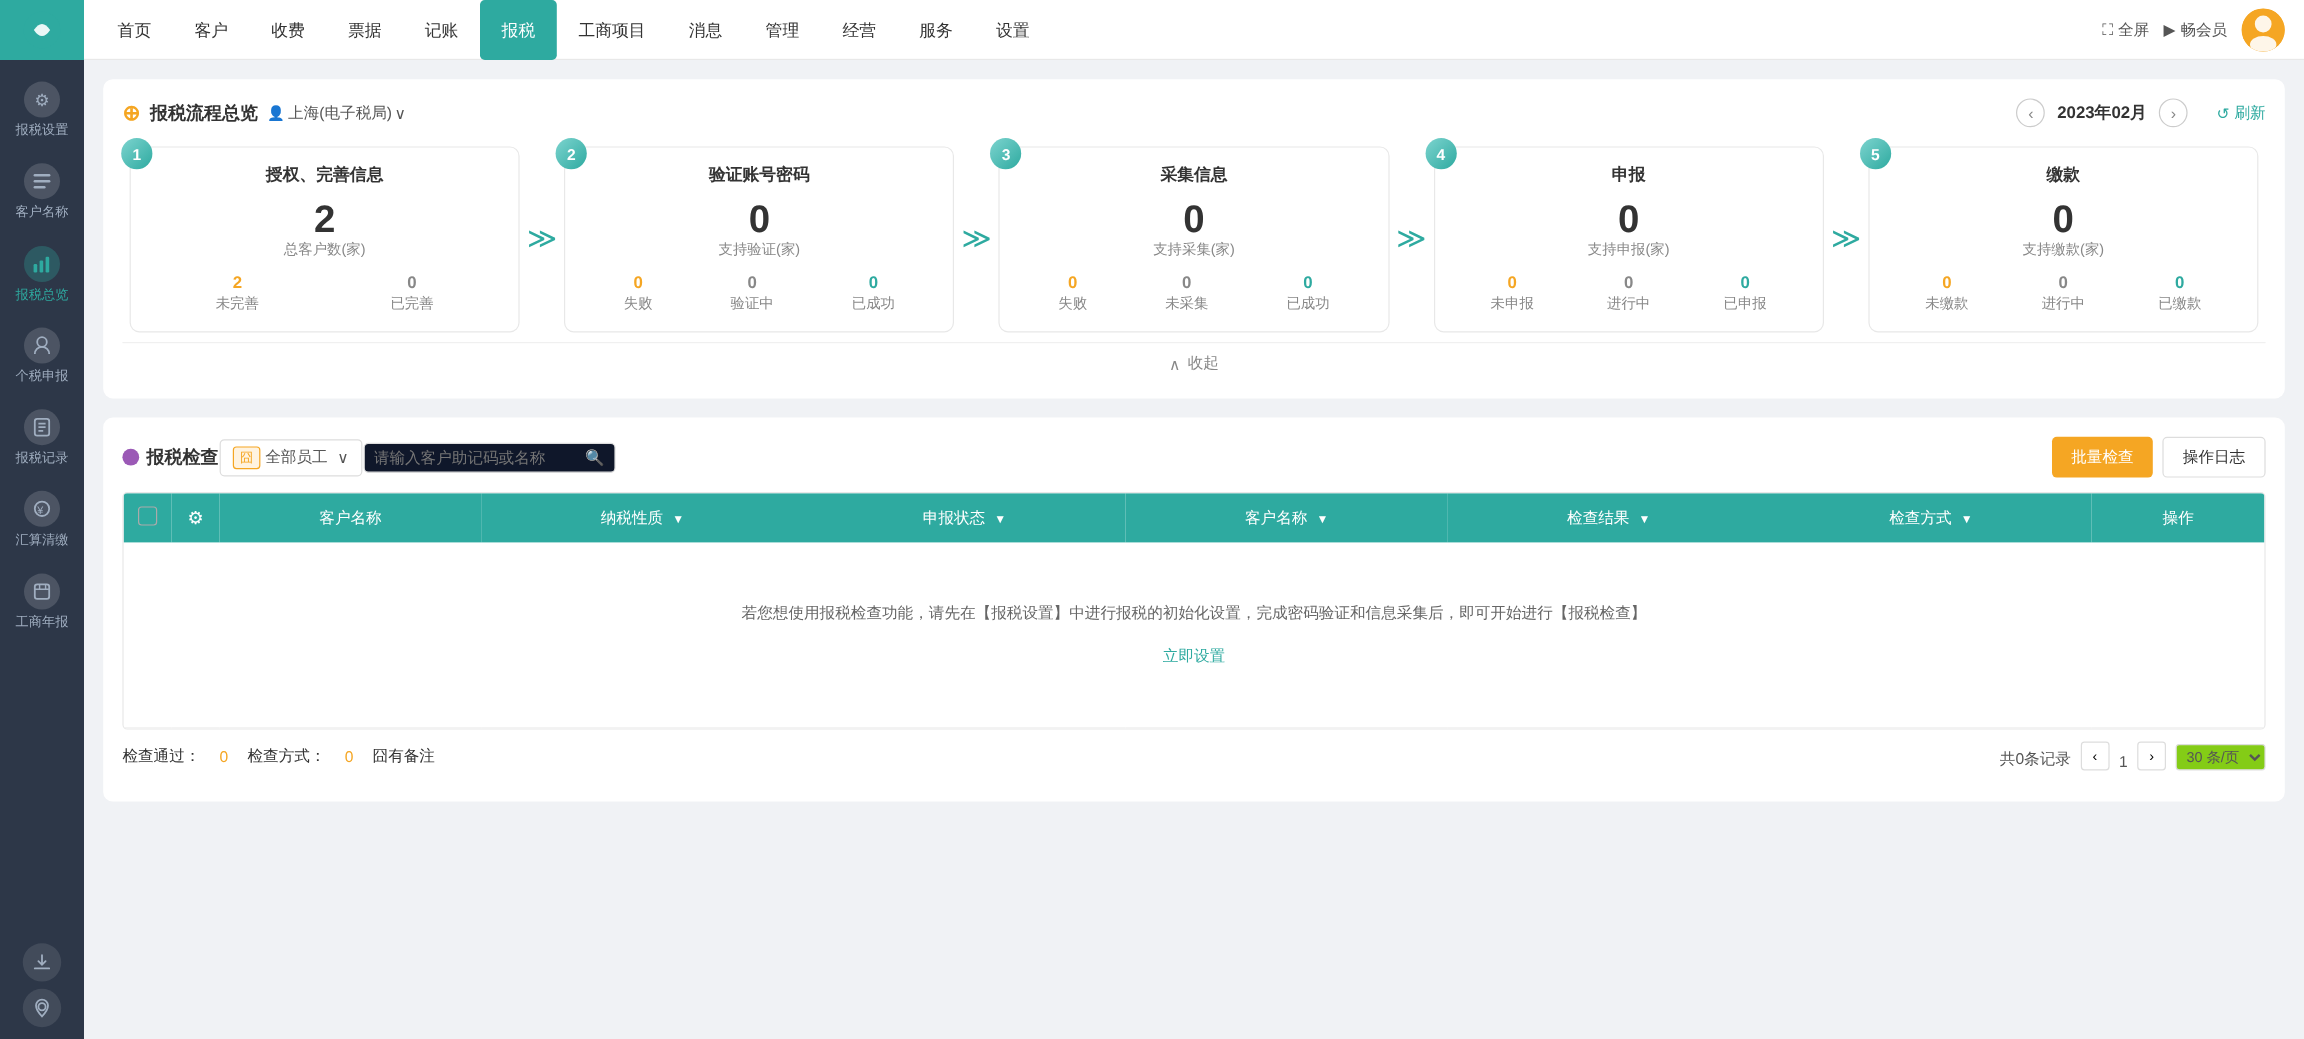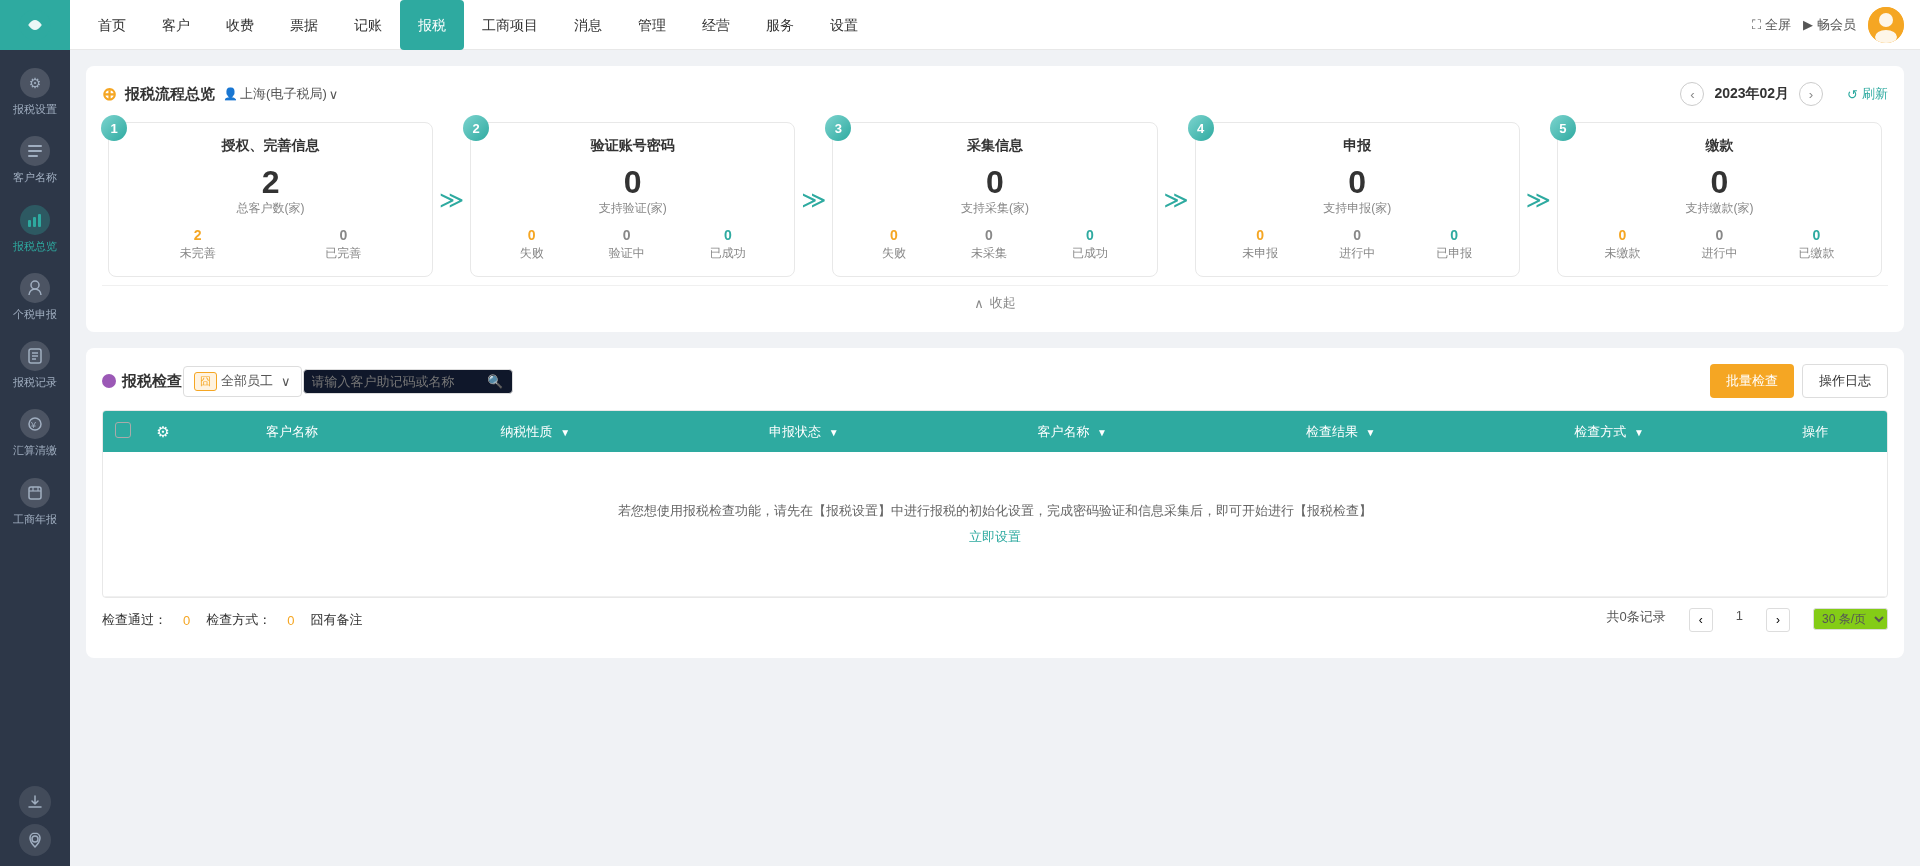--- a/index.html
+++ b/index.html
@@ -78,21 +78,21 @@
     .data-table tbody tr td { padding: 6px 12px; text-align: center; border-bottom: 1px solid #f0f0f0; font-size: 13px; }
     .checkbox { width: 16px; height: 16px; border: 1px solid #aaa; border-radius: 3px; display: inline-block; cursor: pointer; }
     .gear-icon { color: #888; cursor: pointer; font-size: 15px; }
 
     .empty-msg { text-align: center; padding: 40px; color: #666; font-size: 13px; line-height: 2; }
     .empty-msg a { color: #2eaaa0; text-decoration: none; cursor: pointer; }
 
     
     .table-footer { display: flex; align-items: center; padding: 10px 0; font-size: 13px; color: #333; gap: 16px; }
     .table-footer .link { color: #f5a623; cursor: pointer; }
-    .pagination { margin-left: auto; display: flex; align-items: flex-start; gap: 23px; color: #555; }
+    .pagination { margin-left: auto; display: flex; align-items: flex-end; gap: 8px; color: #555; }
     .page-btn { width: 24px; height: 24px; border: 1px solid #ddd; background: #fff; border-radius: 3px; cursor: pointer; display: flex; align-items: center; justify-content: center; font-size: 12px; }
     .page-select { border: 1px solid #ddd; border-radius: 3px; padding: 2px 4px; font-size: 12px; color: #555; cursor: pointer; background: #84cc16; }
 
     .filter-icon { font-size: 10px; color: #fff; margin-left: 4px; }
 
     .step-arrows { display: flex; align-items: center; justify-content: center; color: #2eaaa0; }
     .double-chevron { display: flex; align-items: center; }
     .double-chevron span { font-size: 18px; color: #2eaaa0; line-height: 1; }
   </style>
 </head>
@@ -435,21 +435,21 @@
               <th>
                 <span>操作</span>
               </th>
             </tr>
           </thead>
           <tbody>
             <tr>
               <td colspan="9">
                 <div class="empty-msg">
                   <p>若您想使用报税检查功能，请先在【报税设置】中进行报税的初始化设置，完成密码验证和信息采集后，即可开始进行【报税检查】</p>
-                  <p style="margin-top: 0;"><a style="color:#2eaaa0; text-decoration: none;">立即设置</a></p>
+                  <p style="margin-top: 10px;"><a style="color:#2eaaa0; text-decoration: none;">立即设置</a></p>
                 </div>
               </td>
             </tr>
           </tbody>
         </table>
       </div>
 
       <div class="table-footer">
         <span>检查通过：</span>
         <span class="link">0</span>

